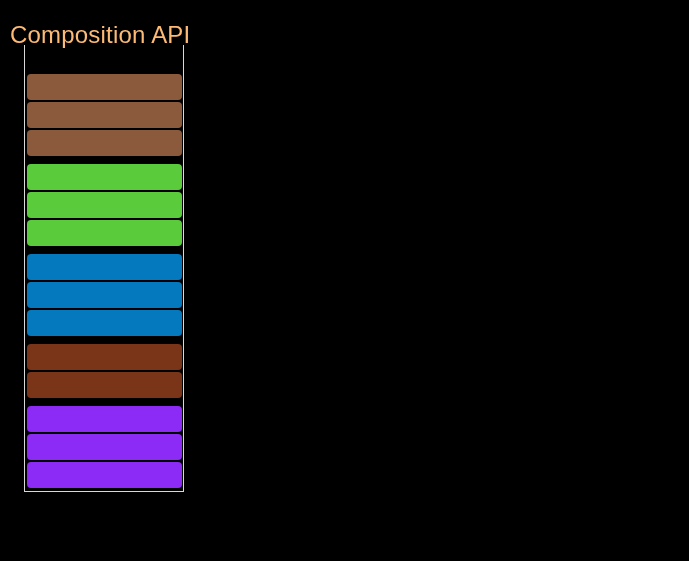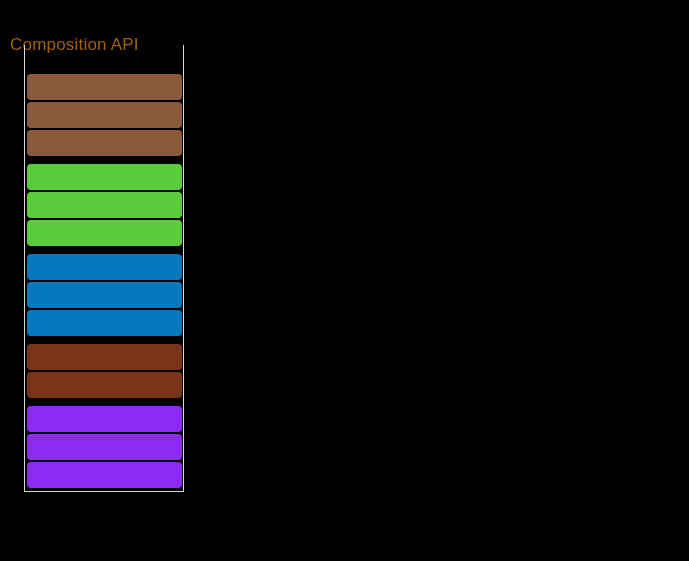--- a/index.html
+++ b/index.html
@@ -18,26 +18,26 @@
     position: absolute;
     left: 0;
     top: 0;
     width: 689px;
     height: 561px;
     background: #000000;
   }
   #page-title {
     position: absolute;
     left: 10px;
-    top: 32px;
+    top: 22px;
     font-family: "Liberation Sans", sans-serif;
-    font-size: 17px;
+    font-size: 24px;
     line-height: 26px;
     font-weight: 400;
-    color: #a16207;
+    color: #fdba74;
     letter-spacing: 0.2px;
     white-space: nowrap;
   }
   #bar-container {
     position: absolute;
     left: 24px;
     top: 45px;
     width: 160px;
     height: 447px;
     box-sizing: border-box;

